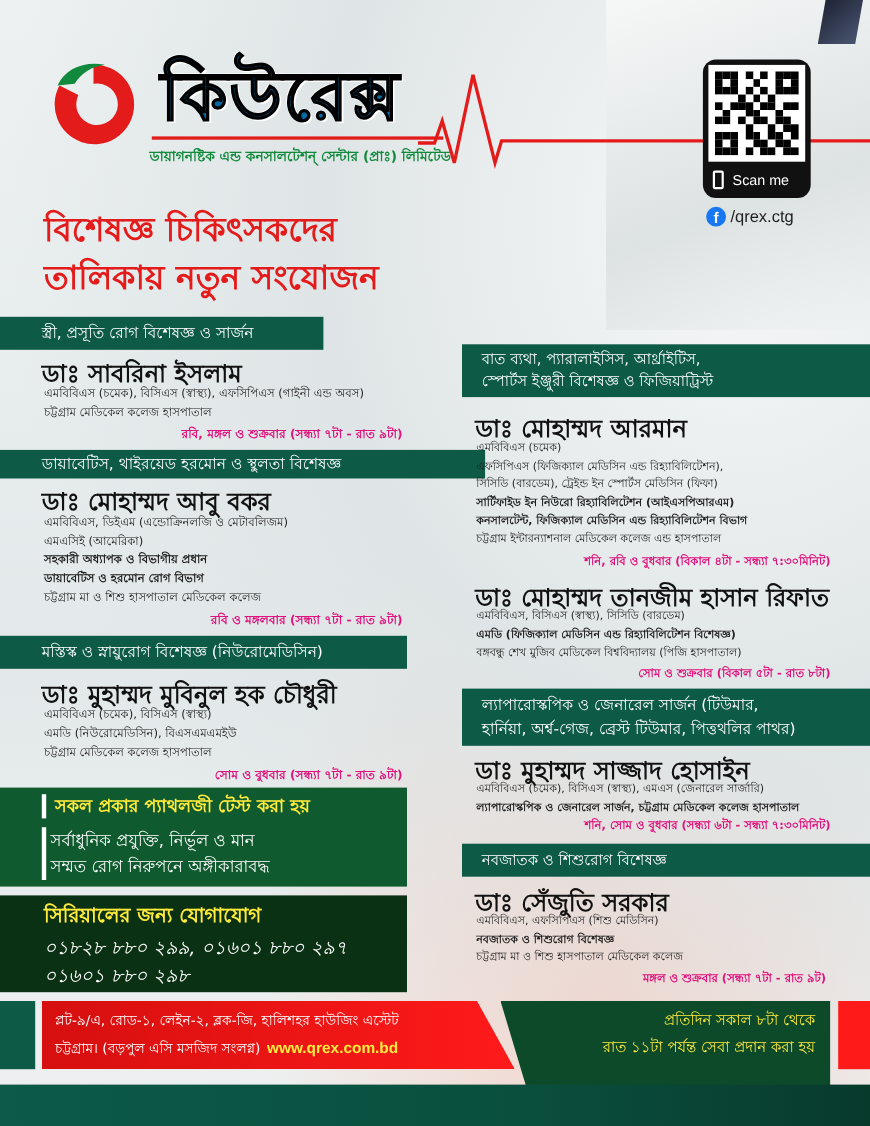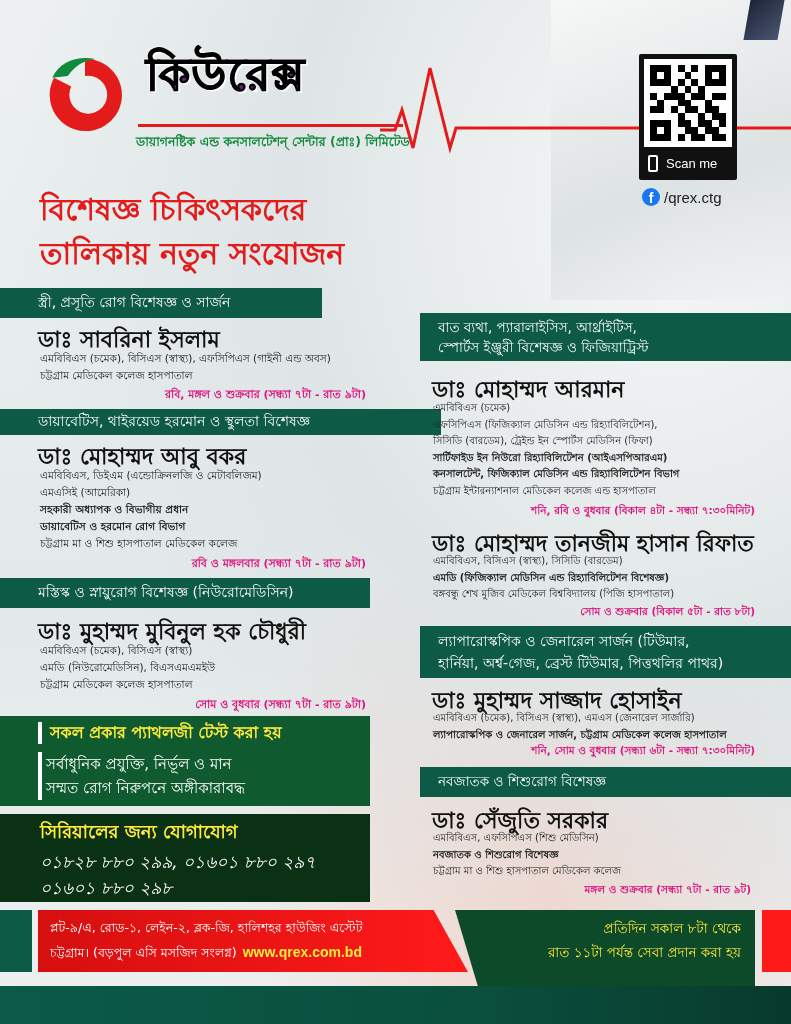--- a/index.html
+++ b/index.html
@@ -4,25 +4,25 @@
 <style>
   * { box-sizing: border-box; margin: 0; padding: 0; }
   body { width: 791px; height: 1024px; overflow: hidden; font-family: "DejaVu Sans", sans-serif; background: #e9eeef; position: relative; }
   .bg { position: absolute; inset: 0; background:
       radial-gradient(ellipse at 85% 20%, #f7f8f8 0%, #dfe5e6 40%, transparent 70%),
       radial-gradient(ellipse at 70% 85%, #f3d2c8 0%, transparent 40%),
       linear-gradient(180deg, #edf1f2 0%, #e3e9ea 60%, #eef0f0 100%); }
   .coat { position: absolute; right: 0; top: 0; width: 240px; height: 300px; background: linear-gradient(160deg, #f6f7f7 0%, #dde2e3 60%, transparent 100%); }
   .tie { position: absolute; right: 10px; top: 0; width: 34px; height: 40px; background: linear-gradient(135deg, #1e2436, #4a5570); transform: skewX(-10deg); }
   .logo { position: absolute; left: 42px; top: 52px; width: 86px; height: 86px; }
-  .brand { position: absolute; left: 146px; top: 40px; font-size: 45px; font-weight: bold; color: #701a75; letter-spacing: 1px; -webkit-text-stroke: 1px #000; text-shadow: 2px 2px 0 #fff, -1px -1px 0 #fff; font-family: Liberation Mono, monospace; }
+  .brand { position: absolute; left: 146px; top: 40px; font-size: 62px; font-weight: bold; color: #0369a1; letter-spacing: 1px; -webkit-text-stroke: 1px #000; text-shadow: 2px 2px 0 #fff, -1px -1px 0 #fff; font-family: Liberation Mono, monospace; }
   .brand-line { position: absolute; left: 138px; top: 124px; width: 265px; height: 3px; background: #e31b1b; }
   .subtitle { position: absolute; left: 136px; top: 133px; font-size: 12.5px; font-weight: bold; color: #128a3d; }
   .ecg { position: absolute; left: 380px; top: 60px; width: 411px; height: 100px; }
-  .qr-card { position: absolute; left: 639px; top: 54px; width: 98px; height: 126px; background: #111; border-radius: 2px; padding: 5px; }
+  .qr-card { position: absolute; left: 639px; top: 54px; width: 98px; height: 126px; background: #111; border-radius: 12px; padding: 5px; }
   .qr { width: 88px; height: 88px; background: #fff; padding: 6px; display: grid; grid-template-columns: repeat(11, 1fr); gap: 0; }
   .qr span { background: #000; }
   .qr span.w { background: #fff; }
   .scan { display: flex; align-items: center; gap: 8px; color: #fff; font-size: 13px; padding: 8px 4px 0 4px; font-family: "Liberation Sans", sans-serif; }
   .phone-icon { width: 10px; height: 17px; border: 2px solid #fff; border-radius: 2px; }
   .fb { position: absolute; left: 642px; top: 188px; display: flex; align-items: center; gap: 4px; font-family: "Liberation Sans", sans-serif; font-size: 15px; color: #222; }
   .fb-icon { width: 18px; height: 18px; border-radius: 50%; background: #1877f2; color: #fff; font-weight: bold; font-size: 14px; display: flex; align-items: flex-end; justify-content: center; overflow: hidden; }
   .headline { position: absolute; left: 40px; top: 188px; color: #e31b1b; font-size: 30px; font-weight: bold; line-height: 44px; font-family: "DejaVu Serif", serif; }
 
   .green-bar { position: absolute; background: #0d5a47; color: #fff; font-size: 14px; padding: 0 0 0 38px; display: flex; align-items: center; }
@@ -198,21 +198,21 @@
 <div class="fb">
   <span class="fb-icon">f</span>
   <span>/qrex.ctg</span>
 </div>
 
 <div class="headline">
   <div>বিশেষজ্ঞ চিকিৎসকদের</div>
   <div>তালিকায় নতুন সংযোজন</div>
 </div>
 
-<div class="green-bar" style="left:0;top:288px;width:322px;height:30px;">স্ত্রী, প্রসূতি রোগ বিশেষজ্ঞ ও সার্জন</div>
+<div class="green-bar" style="left:0;top:288px;width:294px;height:30px;">স্ত্রী, প্রসূতি রোগ বিশেষজ্ঞ ও সার্জন</div>
 <div class="doc-name" style="left:38px;top:322px;">ডাঃ সাবরিনা ইসলাম</div>
 <div class="cred" style="left:40px;top:350px;">
   <div>এমবিবিএস (চমেক), বিসিএস (স্বাস্থ্য), এফসিপিএস (গাইনী এন্ড অবস)</div>
   <div>চট্টগ্রাম মেডিকেল কলেজ হাসপাতাল</div>
 </div>
 <div class="sched" style="right:425px;top:386px;">রবি, মঙ্গল ও শুক্রবার (সন্ধ্যা ৭টা - রাত ৯টা)</div>
 
 <div class="green-bar" style="left:0;top:409px;width:441px;height:26px;">ডায়াবেটিস, থাইরয়েড হরমোন ও স্থুলতা বিশেষজ্ঞ</div>
 <div class="doc-name" style="left:38px;top:439px;">ডাঃ মোহাম্মদ আবু বকর</div>
 <div class="cred" style="left:40px;top:467px;">

